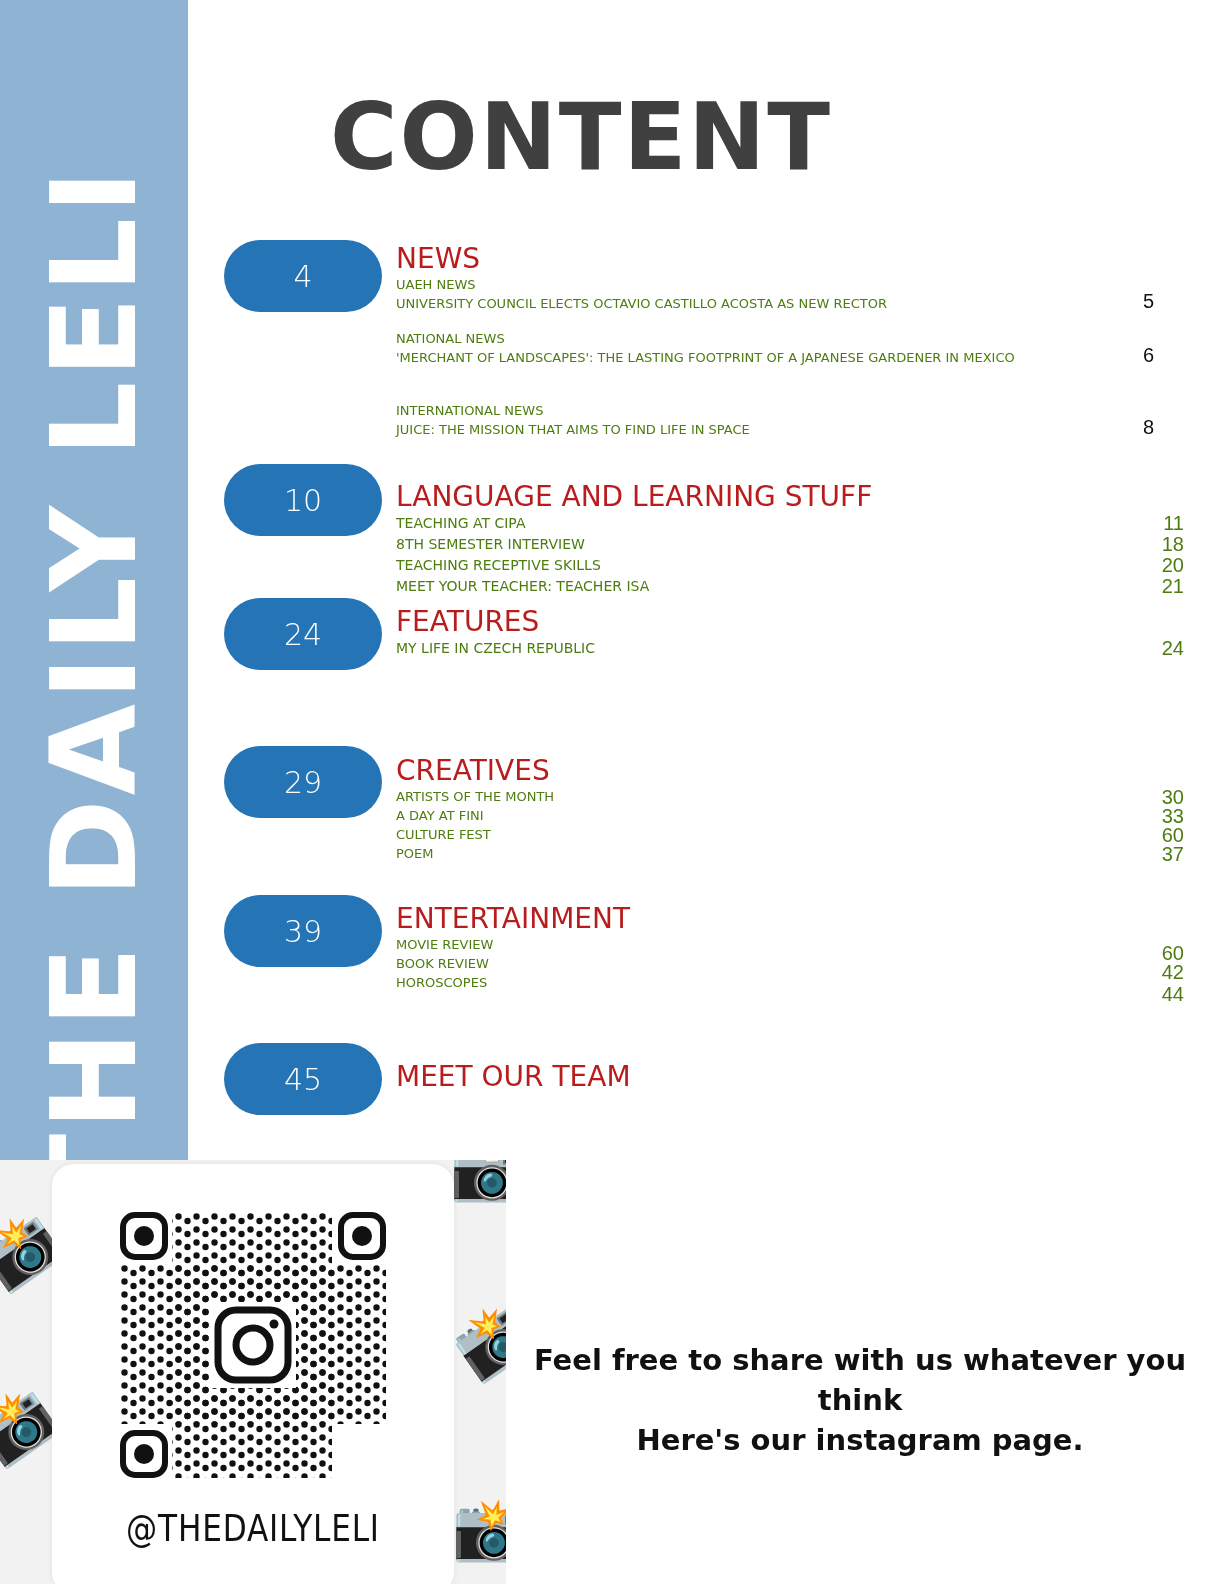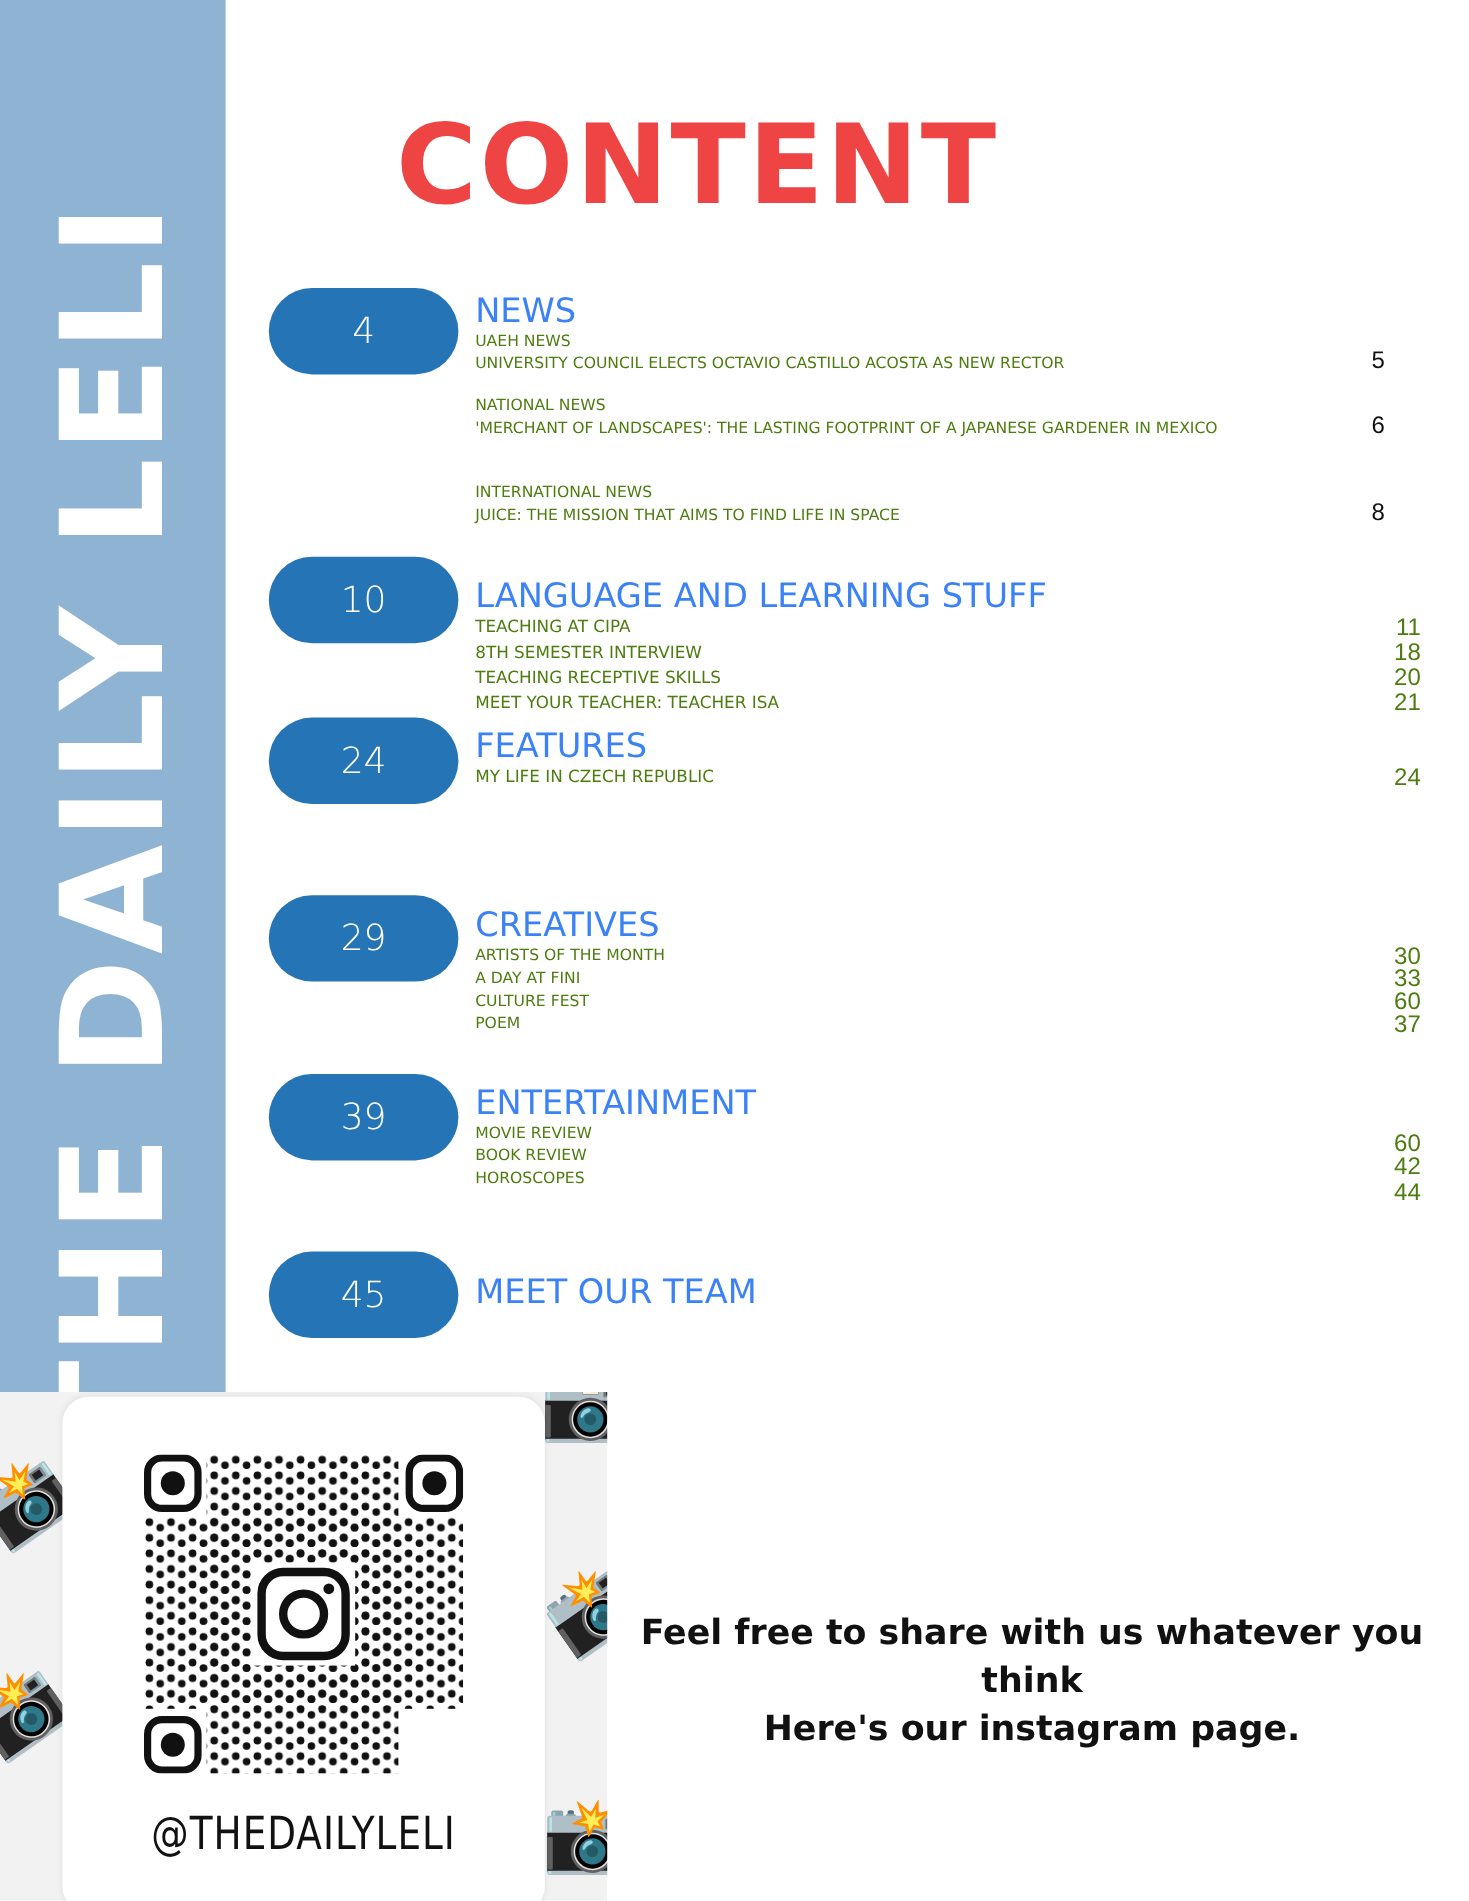--- a/index.html
+++ b/index.html
@@ -14,31 +14,31 @@
   .sidebar-title {
     position: absolute; left: 94px; top: 690px;
     transform: translate(-50%, -50%) rotate(-90deg);
     white-space: nowrap; color: #fff; font-weight: bold;
     font-size: 118px; letter-spacing: 4px; line-height: 1;
     font-family: "DejaVu Sans", sans-serif;
   }
   .page-title {
     position: absolute; left: 330px; top: 92px;
     font-family: "DejaVu Sans", sans-serif; font-weight: bold;
-    font-size: 92px; color: #ef4444; letter-spacing: 2px; line-height: 1;
+    font-size: 92px; color: #404040; letter-spacing: 2px; line-height: 1;
   }
   .pill {
     position: absolute; left: 224px; width: 158px; height: 72px;
     border-radius: 36px; background: #2574b5; color: #fff;
     font-size: 30px; display: flex; align-items: center; justify-content: center;
     font-family: "DejaVu Sans", sans-serif; font-weight: 300;
   }
   .section { position: absolute; left: 396px; right: 40px; }
   .sec-head {
-    font-size: 28px; color: #3b82f6; line-height: 1.1; margin: 0;
+    font-size: 28px; color: #b91c1c; line-height: 1.1; margin: 0;
     font-family: "DejaVu Sans", sans-serif; font-weight: normal;
   }
   .item {
     position: relative; font-size: 14px; line-height: 21px; color: #4d7c0f;
     font-family: "DejaVu Sans", sans-serif;
   }
   .item.small { font-size: 13px; line-height: 19px; }
   .item .pg {
     position: absolute; right: 0; top: 0; font-size: 20px; line-height: 21px;
     font-family: "Liberation Sans", sans-serif;

